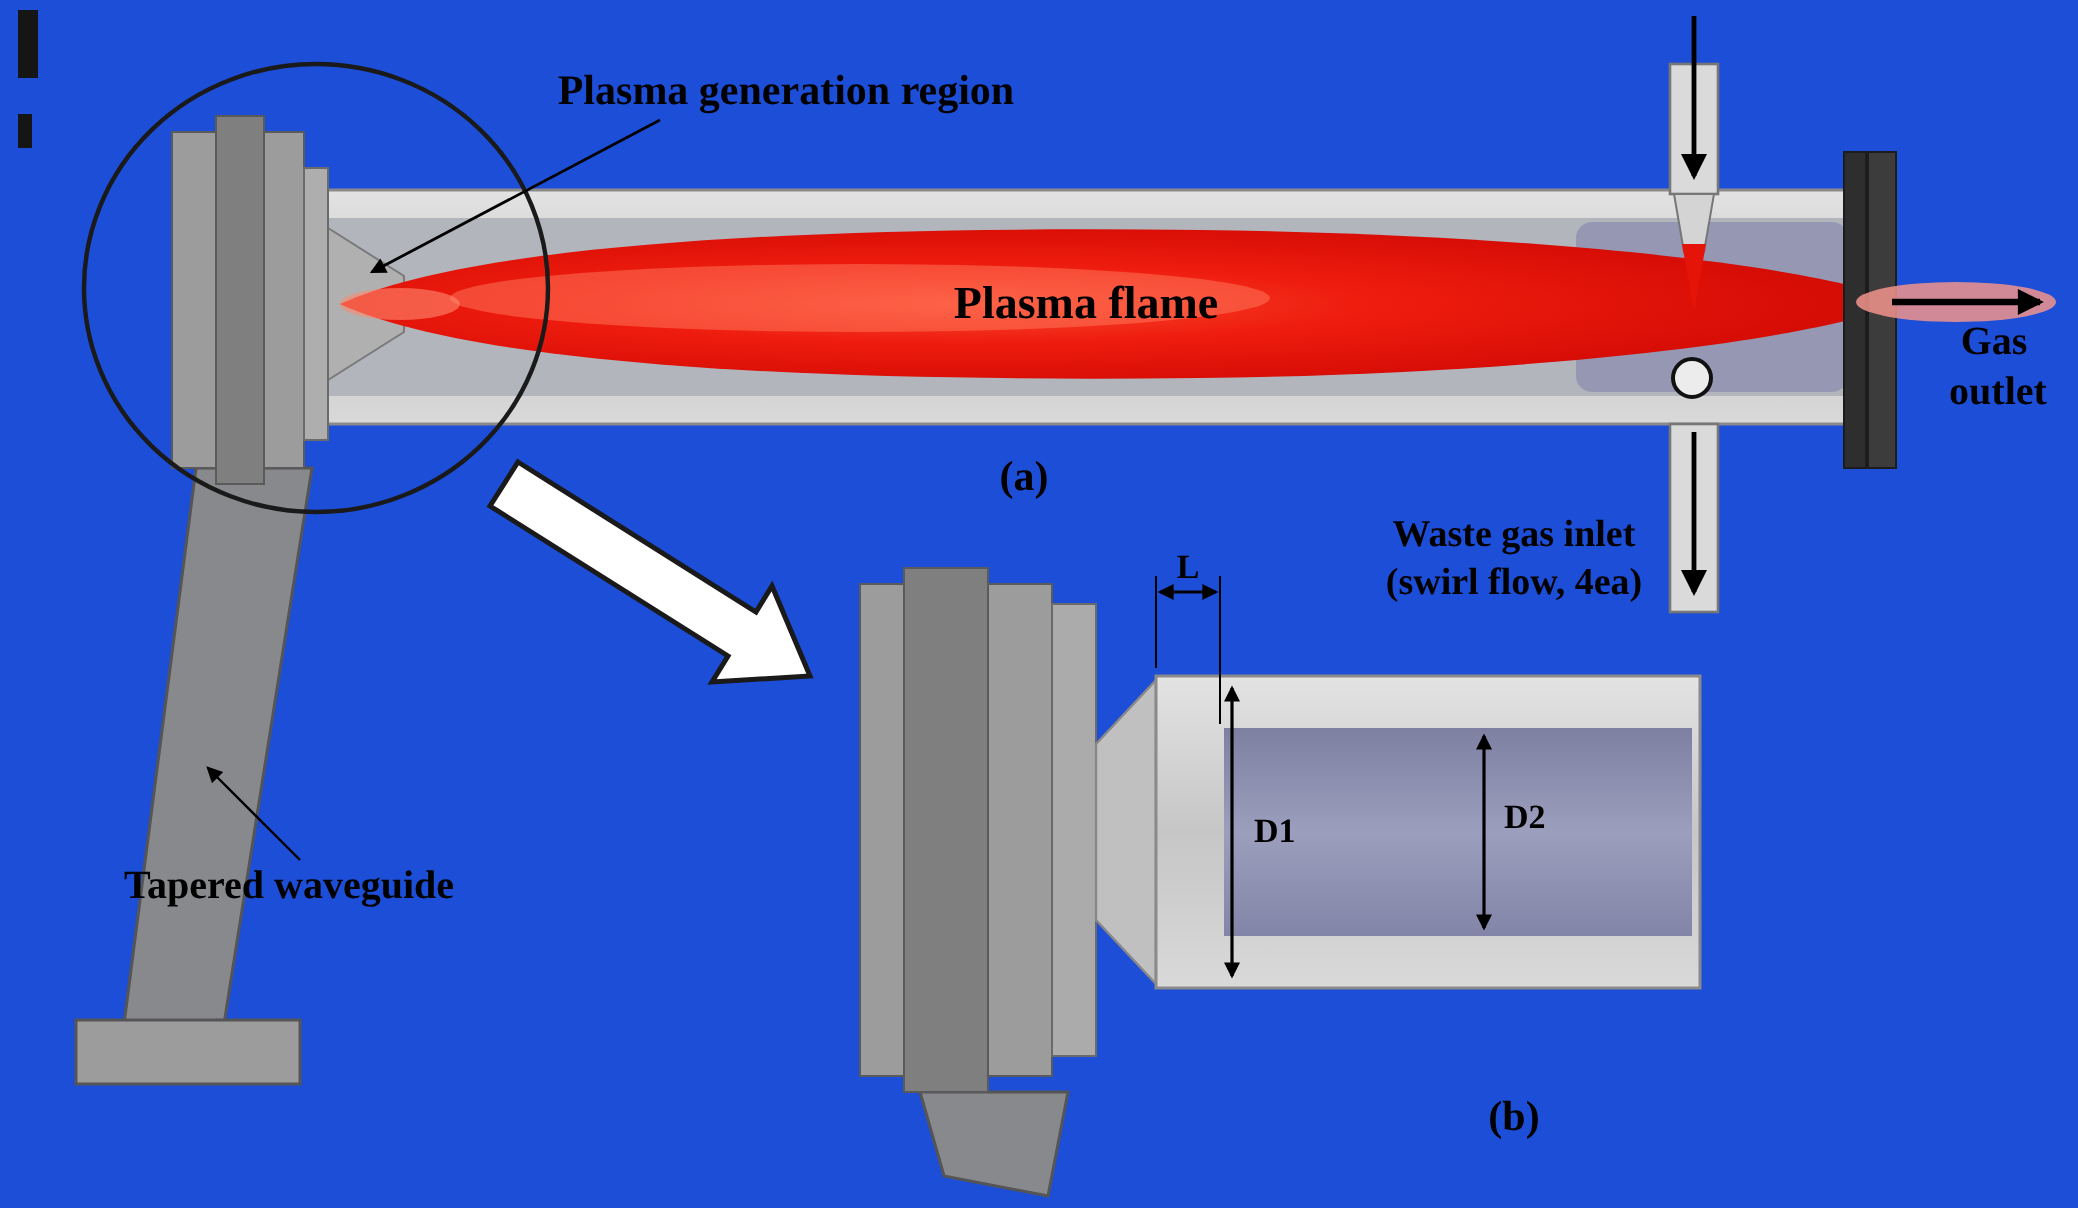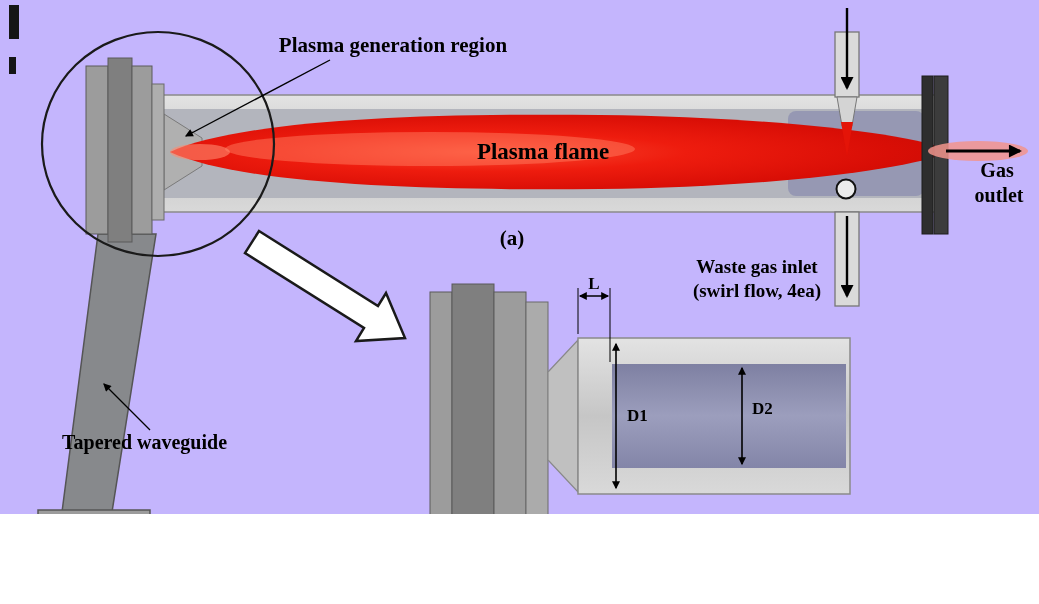--- a/index.html
+++ b/index.html
@@ -1,16 +1,16 @@
 <!DOCTYPE html>
 <html><head>
 <meta charset="utf-8">
 <style>
   html,body{margin:0;padding:0;background:#ffffff;}
-  #stage{position:relative;width:1039px;height:514px;background:#c4b5fd;overflow:hidden;
+  #stage{position:relative;width:1039px;height:604px;background:#1d4ed8;overflow:hidden;
          font-family:"Liberation Serif",serif;}
   svg{display:block;}
   .lbl{font-family:"Liberation Serif",serif;font-weight:bold;fill:#000;}
   .s17{font-size:17px}.s19{font-size:19px}.s20{font-size:20px}.s21{font-size:21px}.s23{font-size:23px}
 </style>
 </head>
 <body>
 
 <div id="stage">
 <svg width="1039" height="604" viewBox="0 0 1039 604" xmlns="http://www.w3.org/2000/svg">

